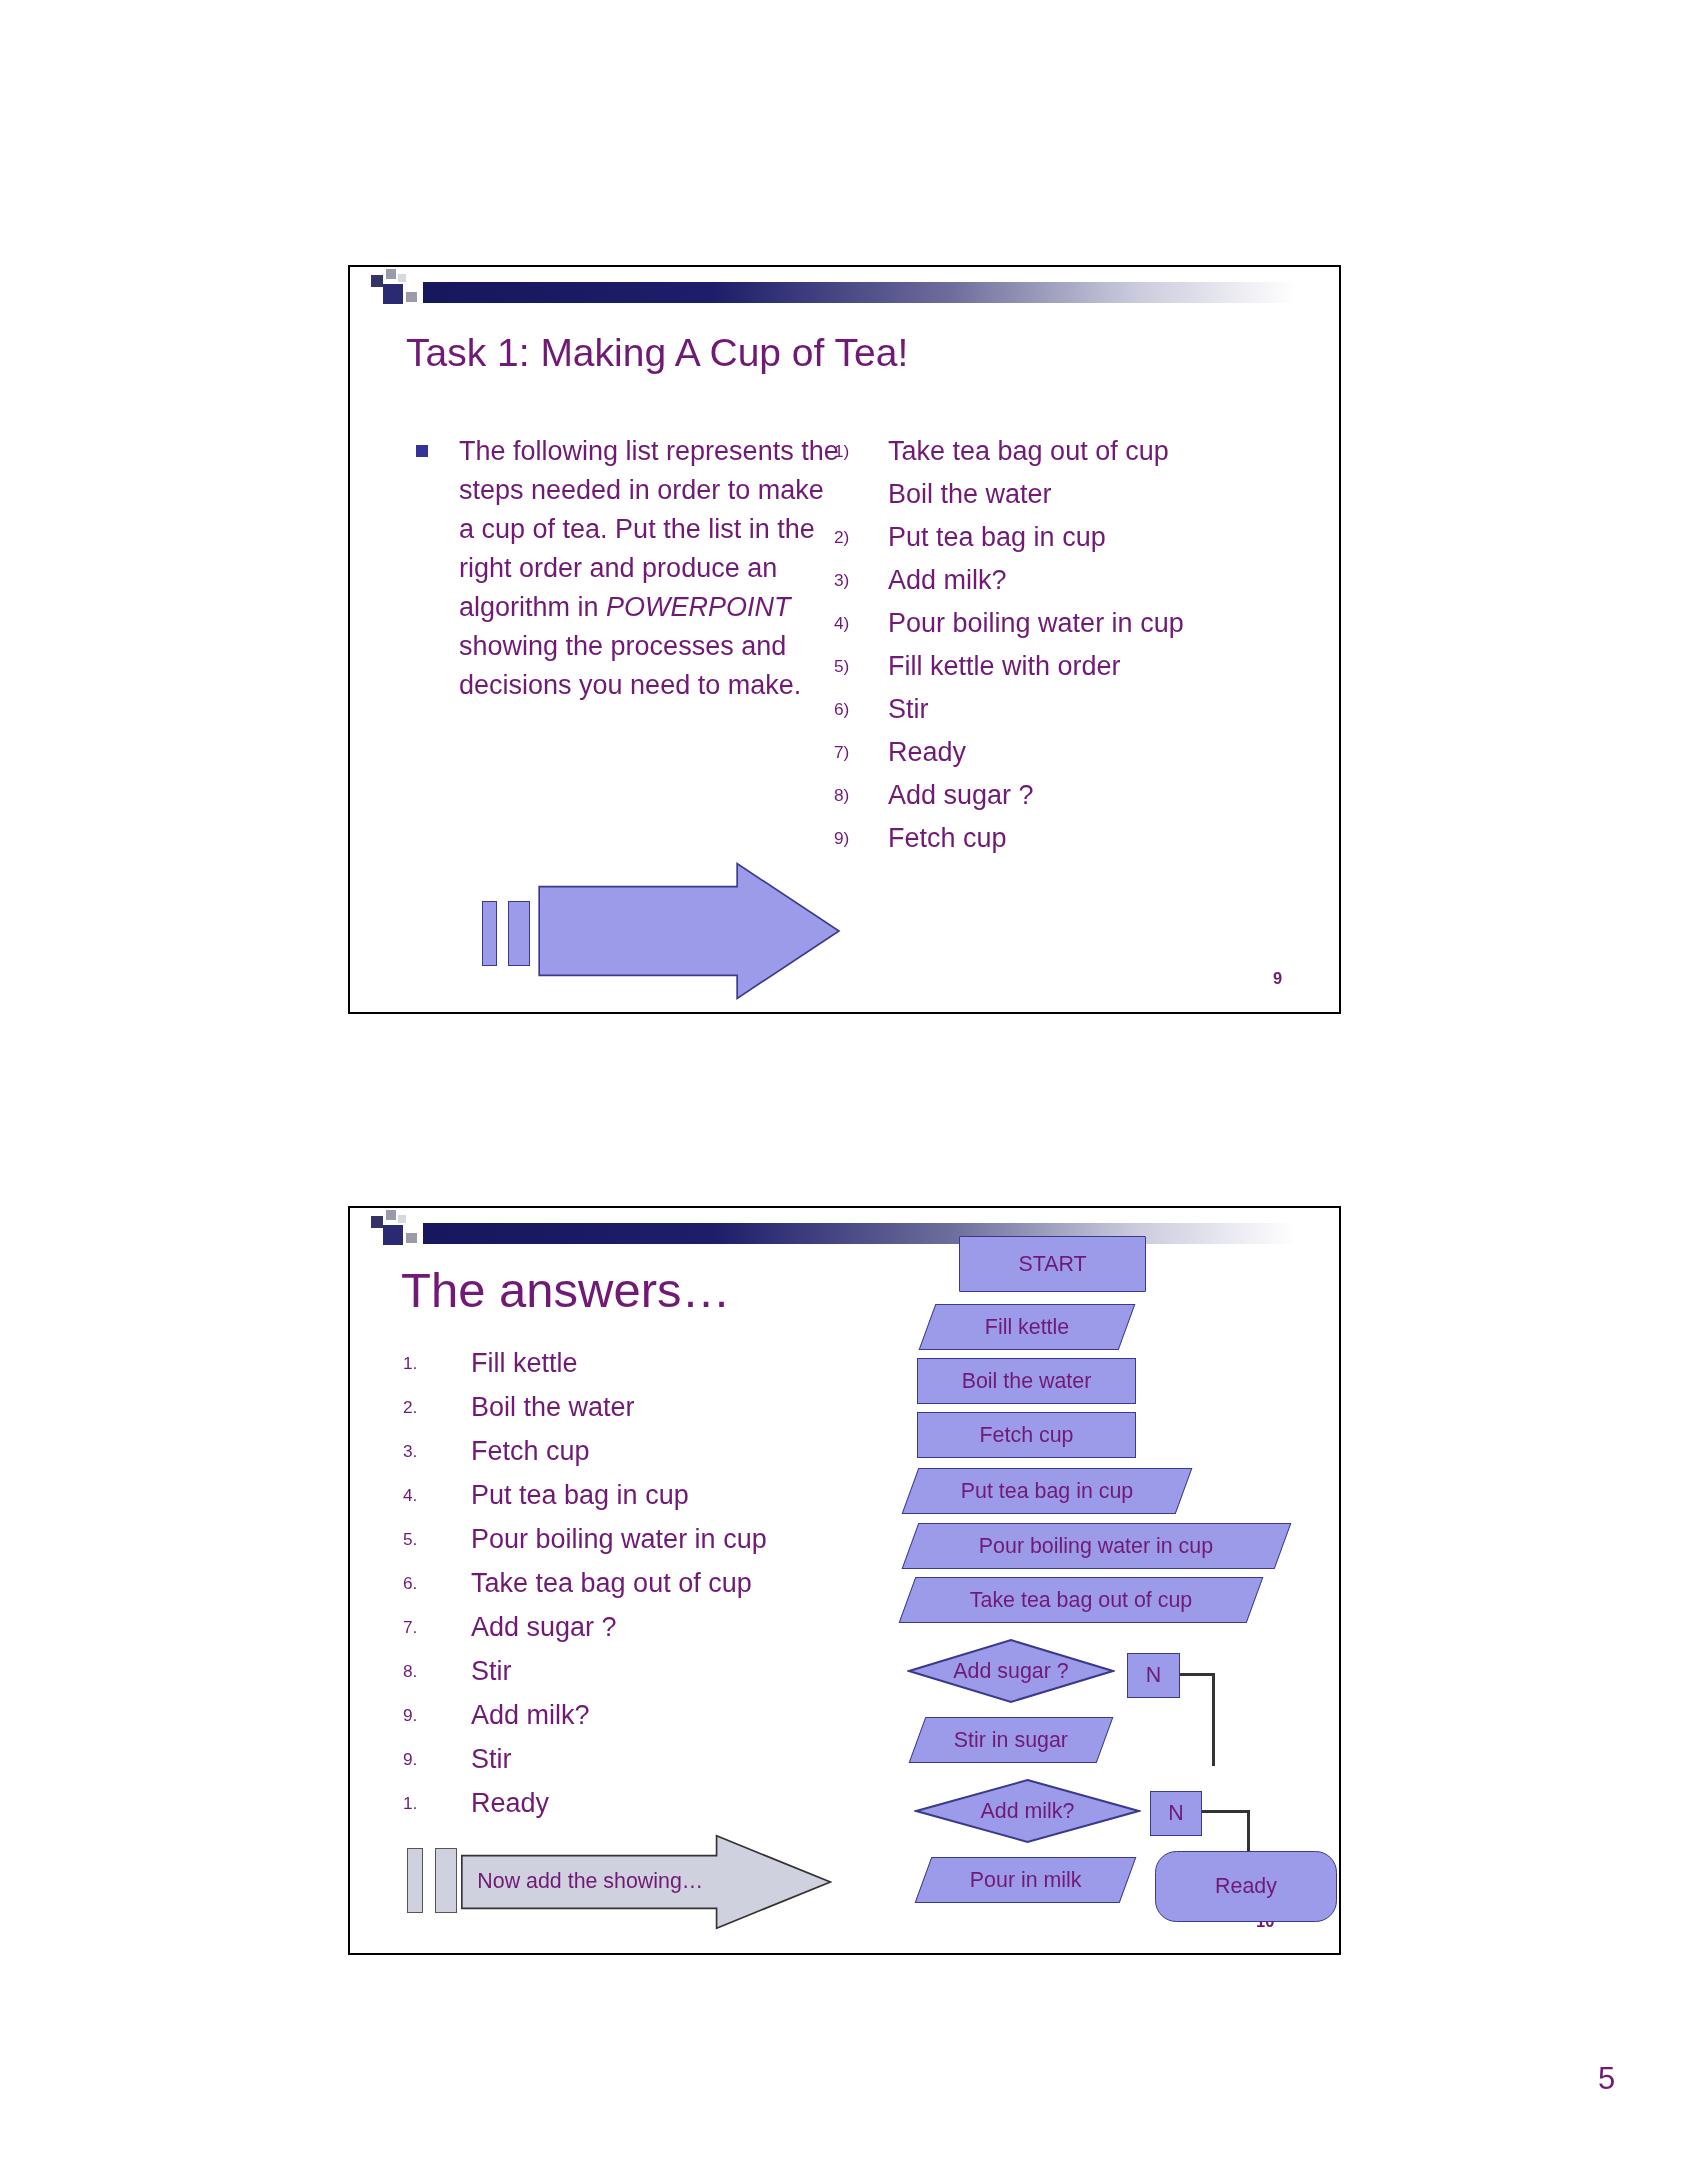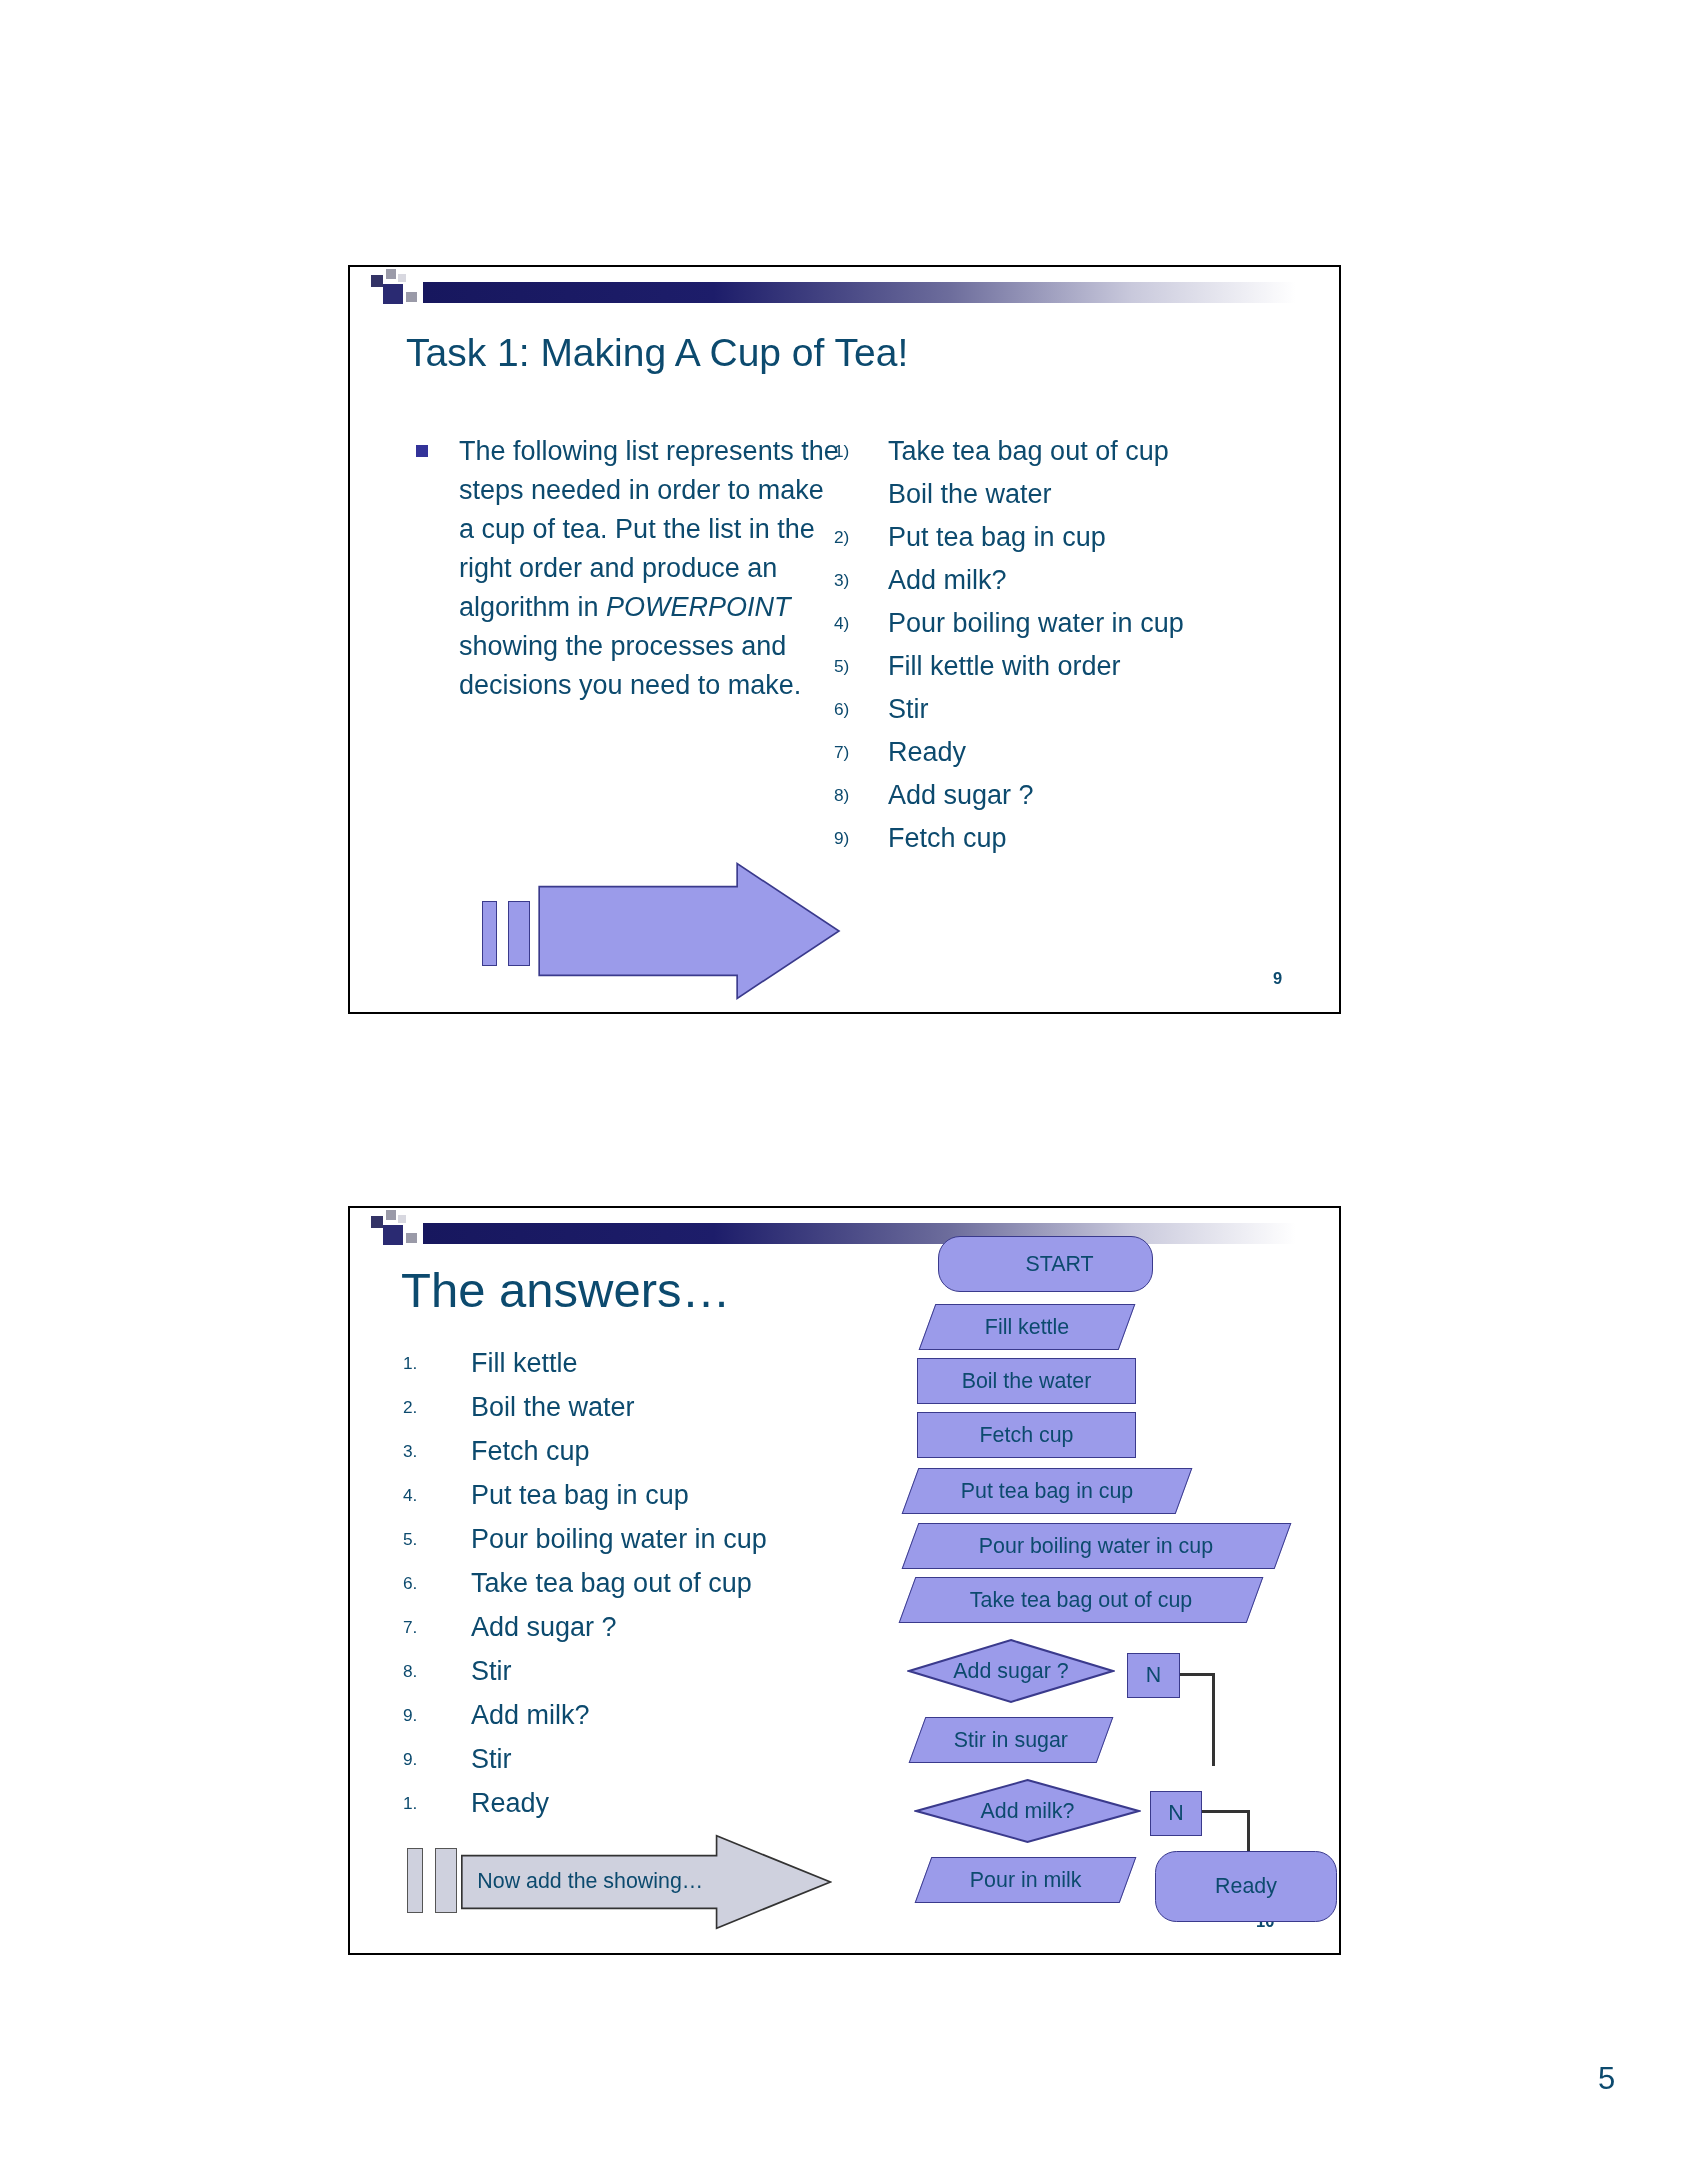--- a/index.html
+++ b/index.html
@@ -1,17 +1,17 @@
 <!DOCTYPE html>
 <html style="font-size:13px"><head>
 <meta charset="utf-8">
 <style>
   html,body{margin:0;padding:0;background:#fff;}
   .page{position:relative;width:1687px;height:2183px;background:#ffffff;
-        font-family:"Liberation Sans",sans-serif;color:#0c4a6e;overflow:hidden;}
+        font-family:"Liberation Sans",sans-serif;color:#701a75;overflow:hidden;}
 
   .slide{position:absolute;left:348px;width:989px;height:745px;border:2.5px solid #000;background:#fff;}
   .slide9{top:265px;}
   .slide10{top:1170px;margin-top:36px;}
 
   
   .deco{position:absolute;left:8.2px;top:1.6px;width:71px;height:41px;}
   .dq{position:absolute;}
   .hdr-bar{position:absolute;left:73px;right:6.6px;top:15px;height:20.6px;
            background:linear-gradient(to right,#17175e 0%,#1d1d6a 32%,#6d6d9c 58%,#c9c9dc 78%,#ffffff 96%);}
@@ -187,21 +187,21 @@
           <span class="num">1.</span>
           <span class="txt">Ready</span>
         </div>
     </div>
 
     <div class="connector" style="left:828px;top:465px;width:36px;height:2.5px;"></div>
     <div class="connector" style="left:862px;top:465px;width:2.5px;height:93px;"></div>
     <div class="connector" style="left:850px;top:602px;width:49px;height:2.5px;"></div>
     <div class="connector" style="left:897px;top:602px;width:2.5px;height:45px;"></div>
 
-    <div class="fc fc-rect" style="left:588px;top:28px;width:185px;height:54px;border-radius:22px;padding-left:28px;">
+    <div class="fc fc-rect" style="left:609px;top:28px;width:185px;height:54px;border-radius:1px;">
         <span>START</span>
       </div>
 
     <div class="fc pgram" style="left:577px;top:96px;width:198px;height:44px;">
         <span class="unskew">Fill kettle</span>
       </div>
 
     <div class="fc fc-rect" style="left:567px;top:150px;width:217px;height:44px;">
         <span>Boil the water</span>
       </div>

